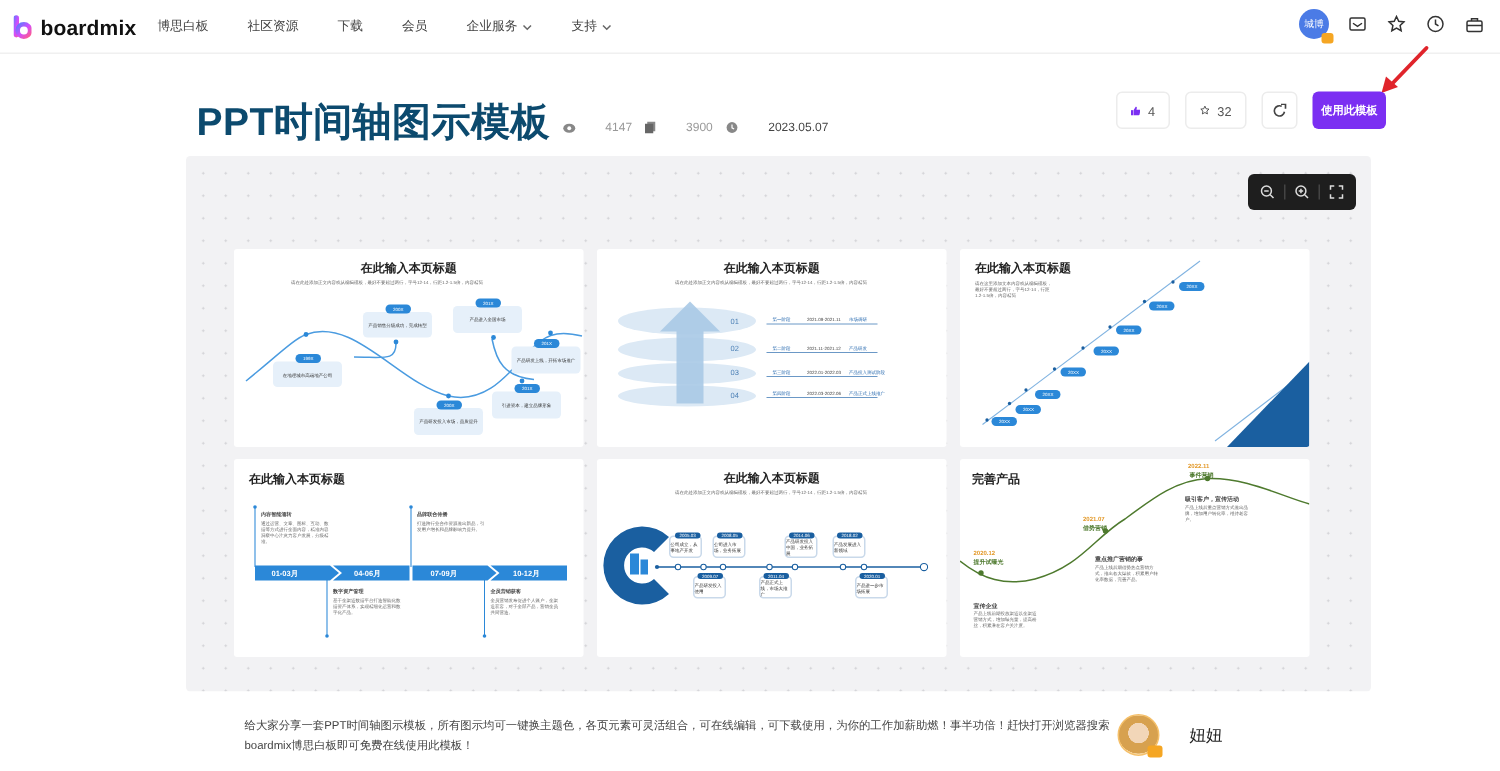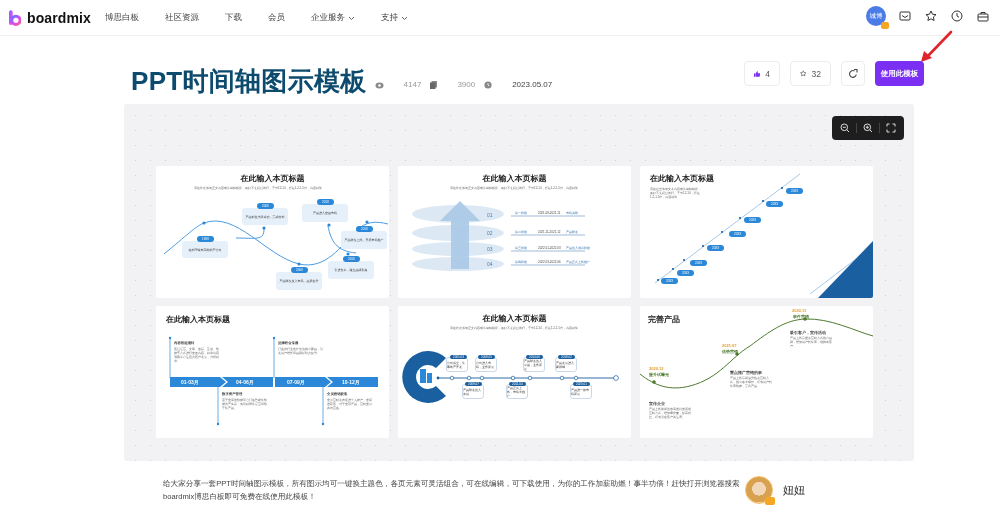--- a/index.html
+++ b/index.html
@@ -37,21 +37,21 @@
 .slide{position:absolute;background:#fff;width:233px;height:132px;border-radius:2px;overflow:hidden;}
 .s1{left:32px;top:62px;}
 .s2{left:274px;top:62px;}
 .s3{left:516px;top:62px;}
 .s4{left:32px;top:202px;}
 .s5{left:274px;top:202px;}
 .s6{left:516px;top:202px;}
 .stitle{position:absolute;font-size:8px;font-weight:bold;color:#222;}
 .ssub{position:absolute;font-size:3px;color:#666;white-space:nowrap;}
 .desc-text{position:absolute;left:131px;top:477px;width:590px;font-size:7.6px;line-height:13px;color:#444;margin-left:32px;}
-.author{position:absolute;left:745px;top:476px;display:flex;align-items:center;gap:10px;}
+.author{position:absolute;left:745px;top:476px;display:flex;align-items:center;gap:20px;}
 .author-av{width:28px;height:28px;border-radius:50%;background:radial-gradient(circle at 50% 45%,#f2d6b8 0 35%,#d7a14f 36% 70%,#f5d39a 71%);border:1.5px solid #f5c06a;position:relative;}
 .author-av .vip{position:absolute;right:-3px;bottom:-2px;width:10px;height:8px;background:#f5a623;border-radius:2px;}
 .author-name{font-size:11px;color:#222;}
 .pill{position:absolute;background:#2b88d8;color:#fff;font-size:3px;border-radius:4px;padding:1px 5px;}
 .card{position:absolute;background:#e6f0fa;border-radius:3px;font-size:3px;color:#333;display:flex;align-items:center;justify-content:center;}
 .tiny{position:absolute;font-size:3px;color:#444;white-space:nowrap;}
 </style>
 </head>
 <body>
 

